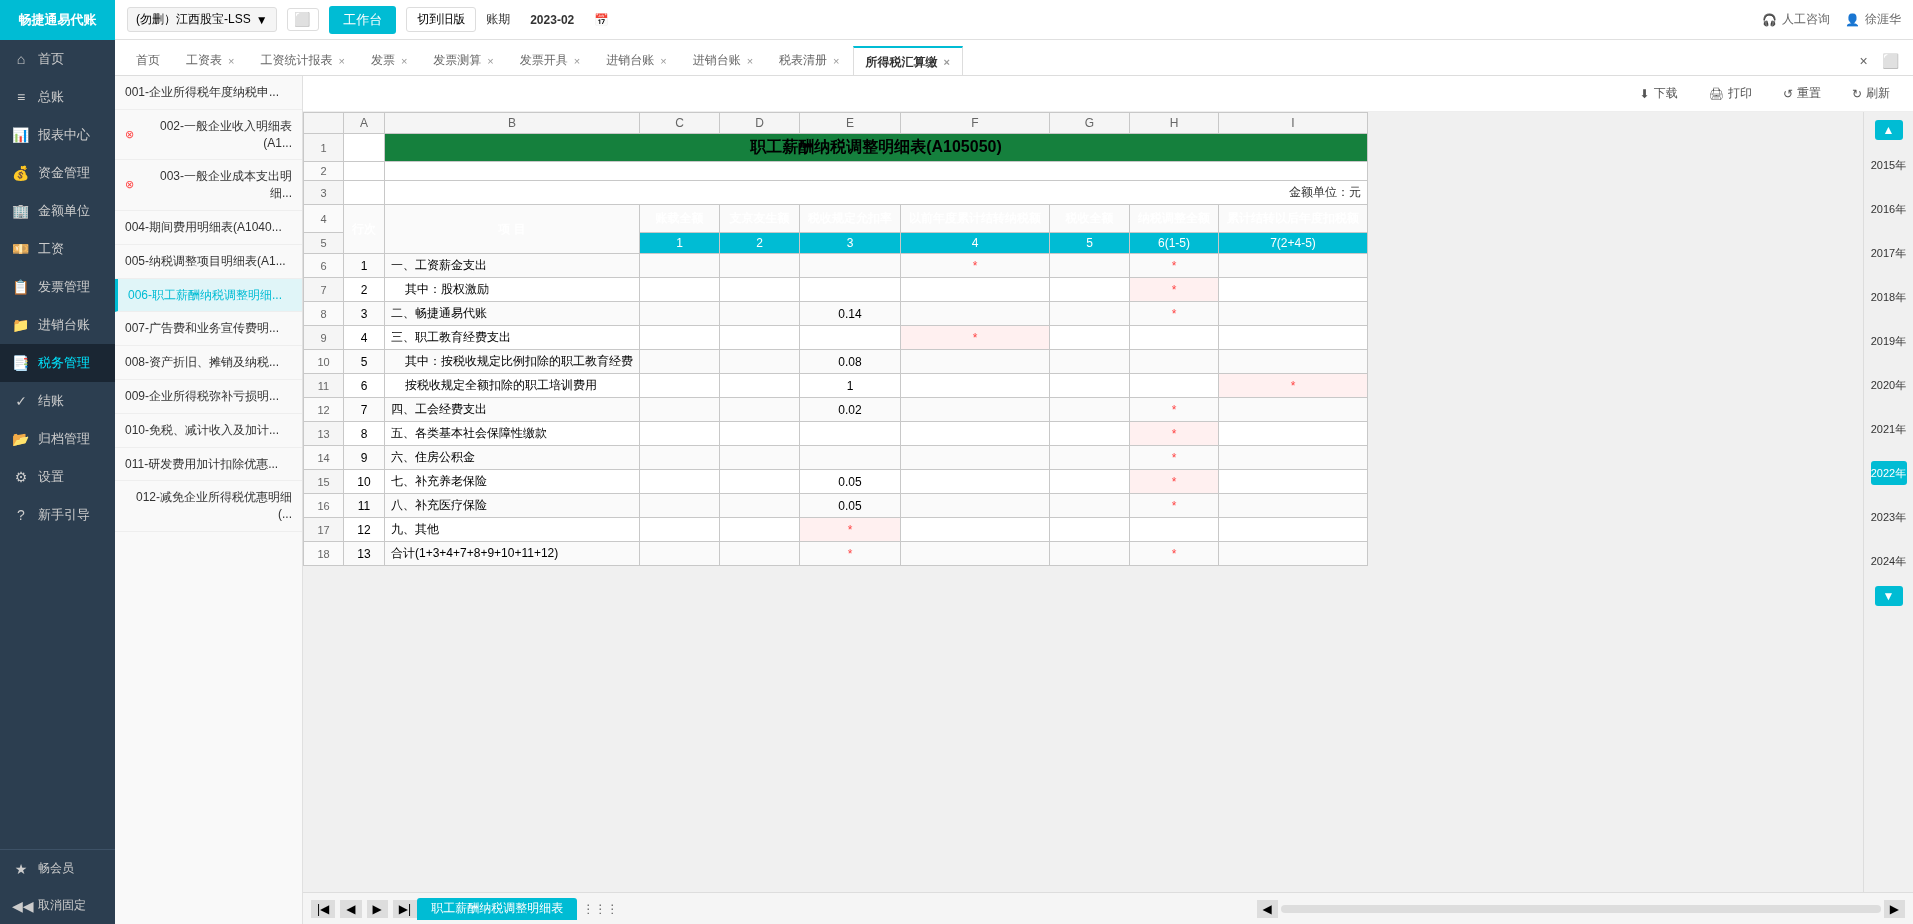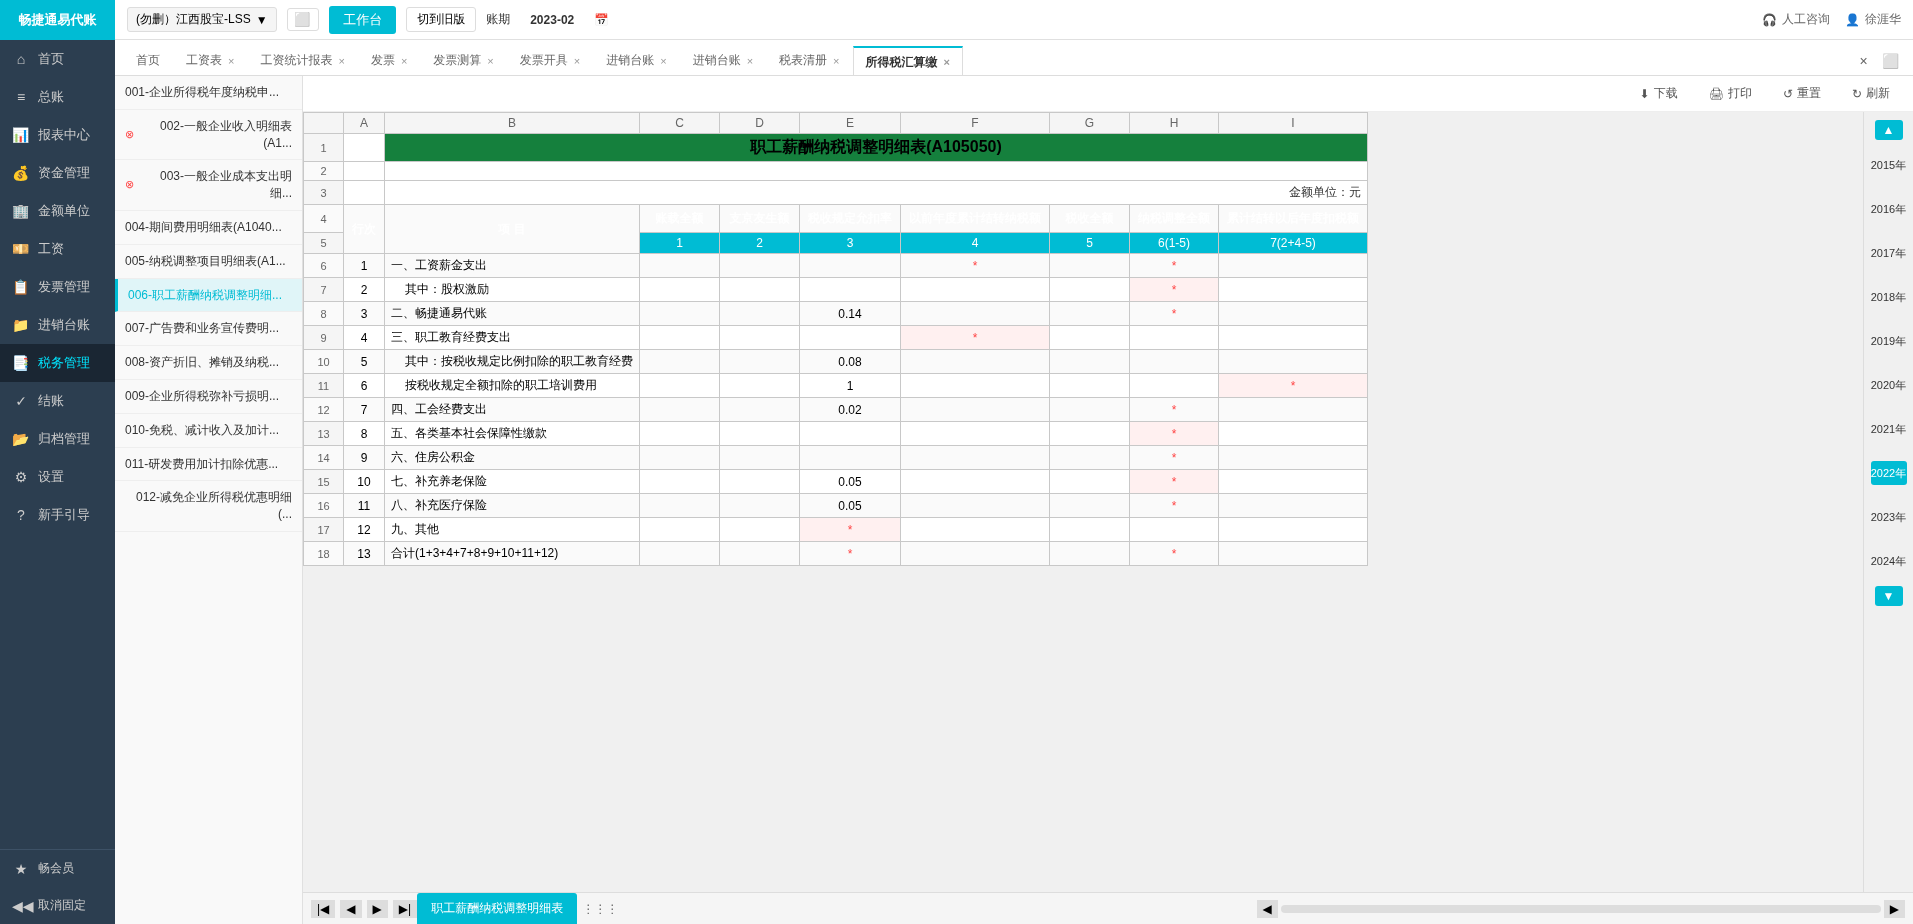--- a/index.html
+++ b/index.html
@@ -73,21 +73,21 @@
     .spreadsheet td.index-cell { text-align: center; background: white; }
 
     
     .year-panel { width: 50px; background: #f0f0f0; border-left: 1px solid #ddd; display: flex; flex-direction: column; align-items: center; padding: 5px 0; overflow: hidden; flex-shrink: 0; }
     .year-btn { width: 36px; height: 24px; display: flex; align-items: center; justify-content: center; font-size: 11px; cursor: pointer; color: #333; border-radius: 3px; margin: 10px 0; }
     .year-btn.active { background: #00bcd4; color: white; }
     .year-nav { background: #00bcd4; color: white; width: 28px; height: 20px; display: flex; align-items: center; justify-content: center; border-radius: 3px; cursor: pointer; font-size: 12px; margin: 3px 0; }
 
     
     .bottom-bar { height: 32px; background: #f5f5f5; border-top: 1px solid #ddd; display: flex; align-items: center; padding: 0 8px; flex-shrink: 0; }
-    .sheet-tab { padding: 3px 14px; background: #00bcd4; color: white; font-size: 12px; border-radius: 3px 3px 0 0; cursor: pointer; height: 32px; display: flex; align-items: center; }
+    .sheet-tab { padding: 3px 14px; background: #00bcd4; color: white; font-size: 12px; border-radius: 3px 3px 0 0; cursor: pointer; height: 22px; display: flex; align-items: center; }
     .bottom-nav-btn { background: #ddd; border: none; padding: 2px 6px; cursor: pointer; font-size: 12px; }
   </style>
 </head>
 <body>
 
 <div class="sidebar">
   <div class="sidebar-logo">畅捷通易代账</div>
 
   <div class="sidebar-item">
     <span class="sidebar-icon">⌂</span>

